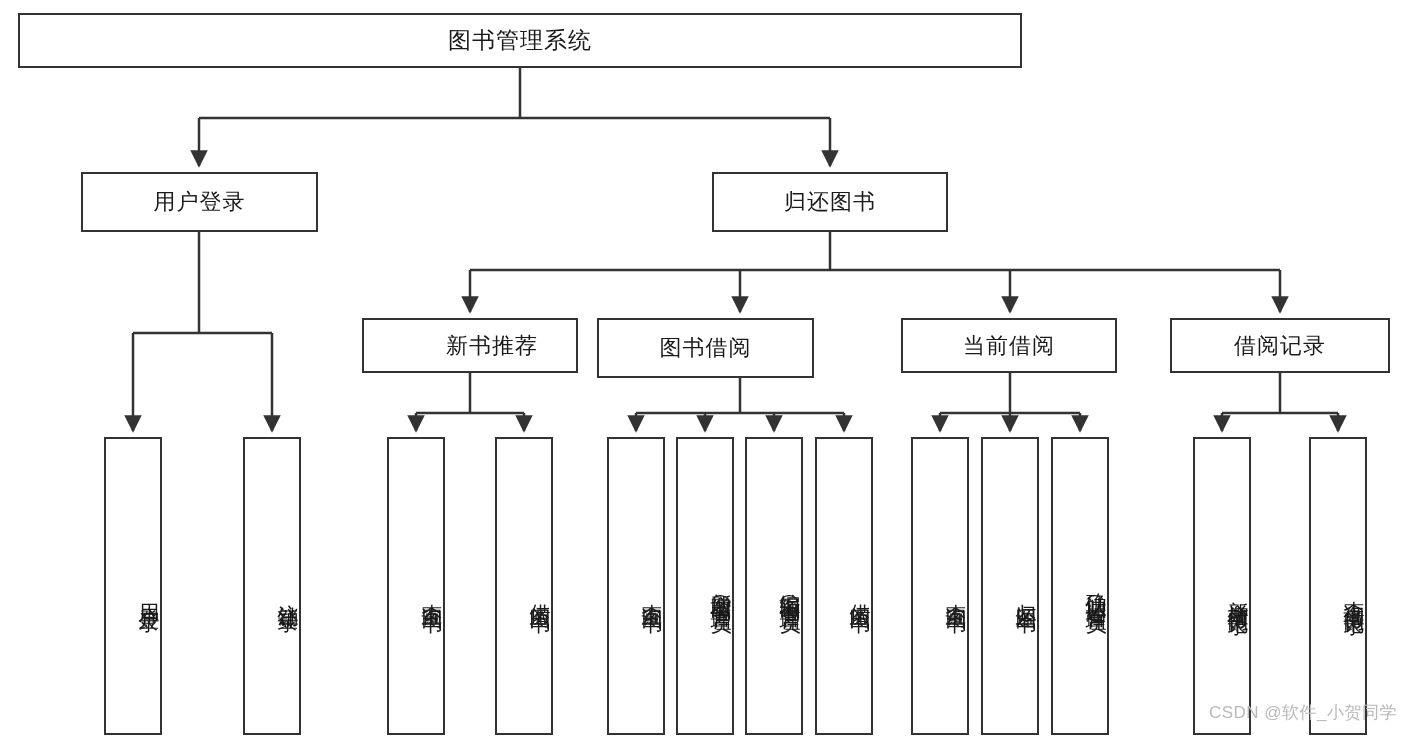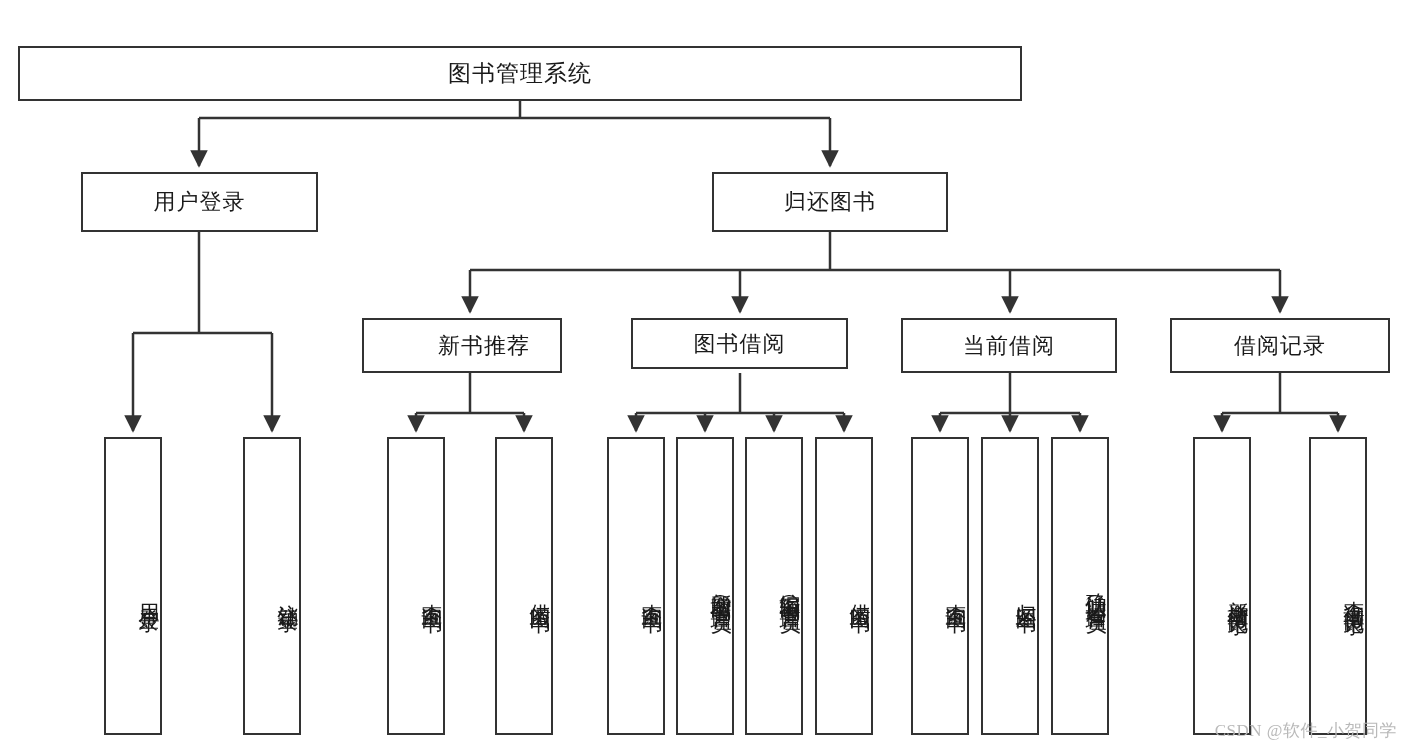--- a/index.html
+++ b/index.html
@@ -35,45 +35,43 @@
     color: #1a1a1a;
     z-index: 3;
   }
   .node-h {
     font-size: 22px;
     letter-spacing: 1px;
   }
   .node-root {
     font-size: 23px;
     letter-spacing: 1px;
-    margin-top: 33px;
   }
   .node-v {
     writing-mode: vertical-rl;
     text-orientation: upright;
     font-size: 21px;
     letter-spacing: 3px;
     line-height: 1;
     align-items: flex-start;
     padding-top: 14px;
     justify-content: center;
   }
   .node-v.tall-text {
     padding-top: 6px;
   }
   .watermark {
     position: absolute;
     right: 8px;
-    bottom: 5px;
+    bottom: 23px;
     font-size: 17px;
     color: #b9b9b9;
     letter-spacing: 0.5px;
     z-index: 5;
     white-space: nowrap;
-    font-family: Liberation Serif, serif;
   }
 </style>
 </head>
 <body>
 
 <div id="canvas">
 
   <svg id="svg-layer" viewBox="0 0 1405 747" xmlns="http://www.w3.org/2000/svg">
     <defs>
       <marker id="arrow" viewBox="0 0 10 10" refX="9" refY="5" markerWidth="7" markerHeight="7" orient="auto-start-reverse">
@@ -131,24 +129,24 @@
     <span>图书管理系统</span>
   </div>
 
   <div class="node node-h" style="left:81px; top:172px; width:237px; height:60px;">
     <span>用户登录</span>
   </div>
   <div class="node node-h" style="left:712px; top:172px; width:236px; height:60px;">
     <span>归还图书</span>
   </div>
 
-  <div class="node node-h" style="left:362px; top:318px; width:200px; height:55px;padding-left:44px;">
+  <div class="node node-h" style="left:362px; top:318px; width:216px; height:55px;padding-left:44px;">
     <span>新书推荐</span>
   </div>
-  <div class="node node-h" style="left:631px; top:318px; width:217px; height:51px;">
+  <div class="node node-h" style="left:597px; top:318px; width:217px; height:60px;">
     <span>图书借阅</span>
   </div>
   <div class="node node-h" style="left:901px; top:318px; width:216px; height:55px;">
     <span>当前借阅</span>
   </div>
   <div class="node node-h" style="left:1170px; top:318px; width:220px; height:55px;">
     <span>借阅记录</span>
   </div>
 
   <div class="node node-v" style="left:104px; top:437px; width:58px; height:298px;">

